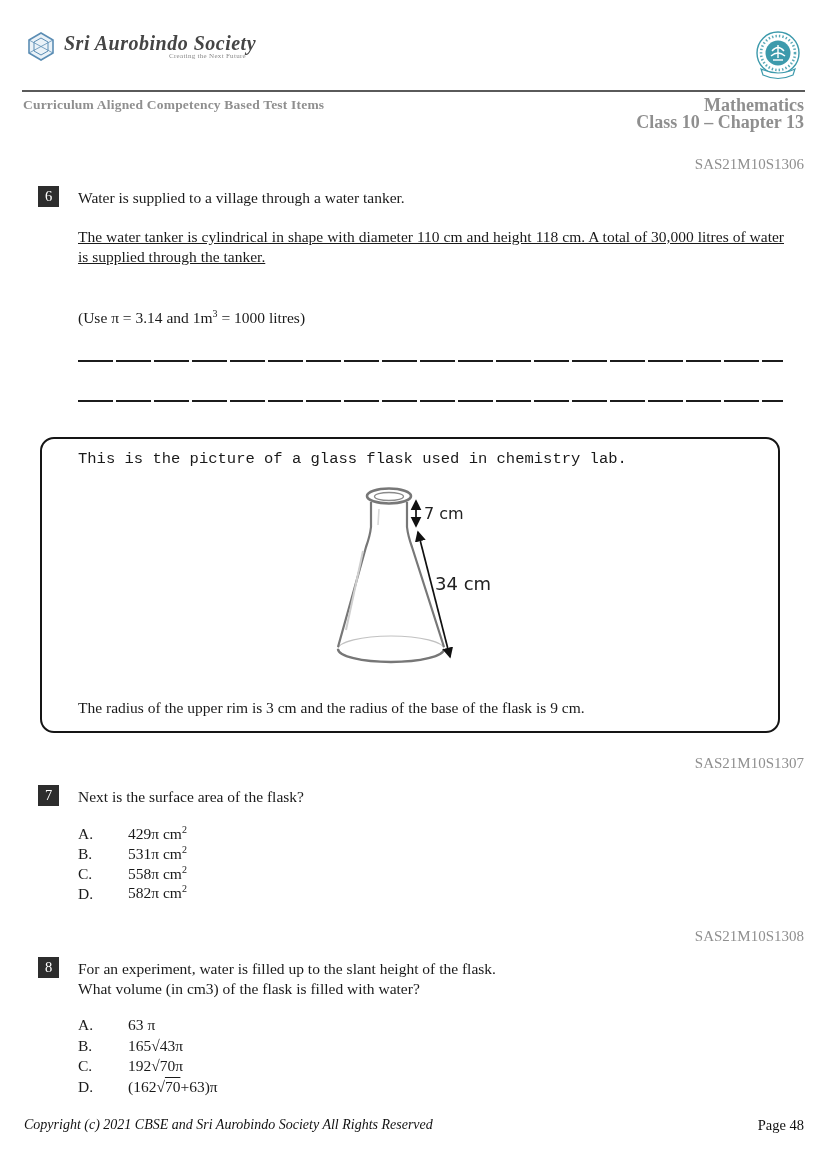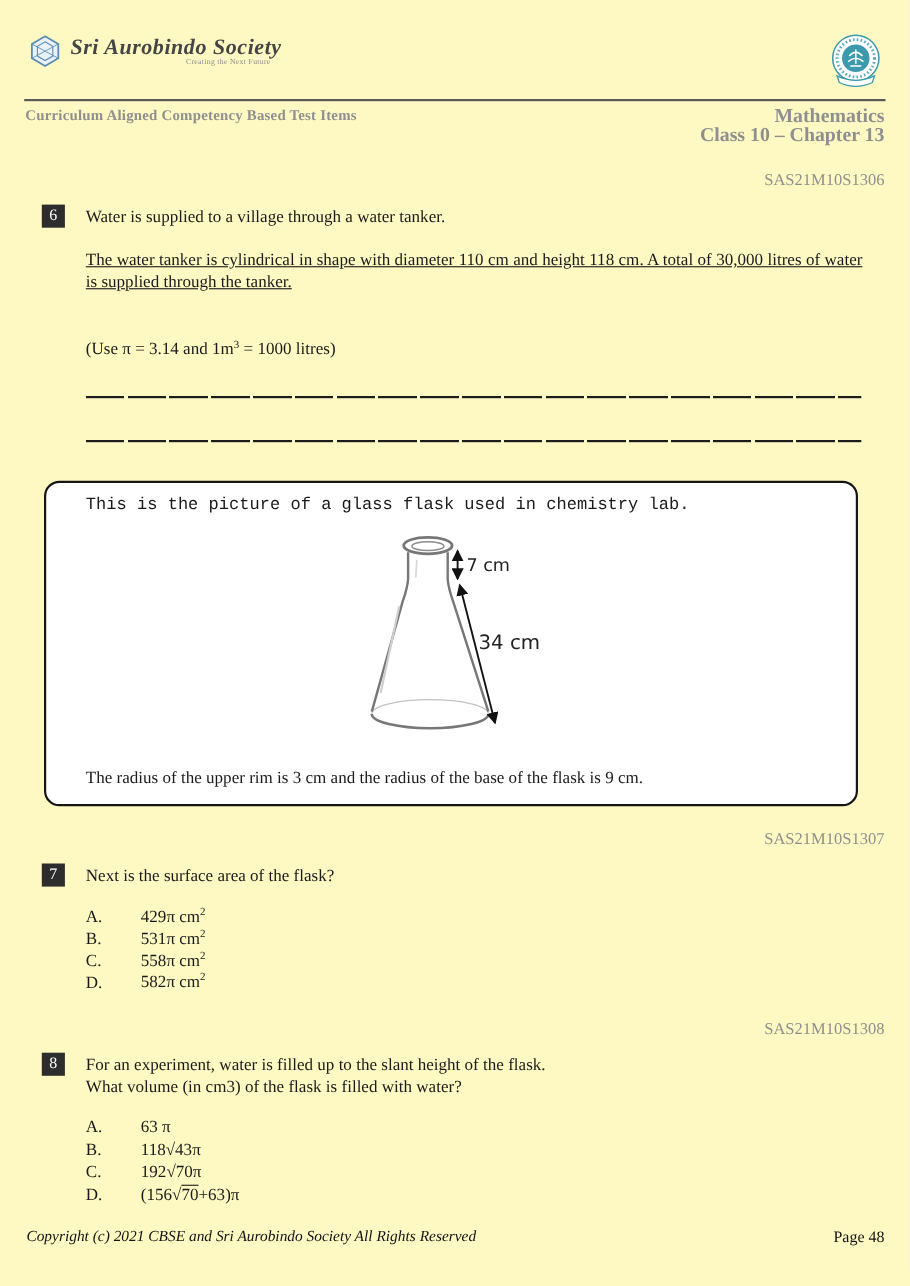--- a/index.html
+++ b/index.html
@@ -1,19 +1,19 @@
 <!DOCTYPE html>
 <html><head>
 <meta charset="utf-8">
 <style>
   * { margin:0; padding:0; box-sizing:border-box; }
   html,body { background:#e9e9e9; }
   .page {
     position:relative; width:827px; height:1169px; margin:0 auto;
-    background:#fef9c3; font-family:"Liberation Serif", serif; color:#1a1a1a;
+    background:#ffffff; font-family:"Liberation Serif", serif; color:#1a1a1a;
     overflow:hidden;
   }
   .abs { position:absolute; }
 
   
   .logo { left:24px; top:32px; display:flex; align-items:flex-start; }
   .logo-text { margin-left:6px; }
   .logo-script { font-style:italic; font-weight:bold; font-size:20px; color:#454545; letter-spacing:0.5px; }
   .logo-tagline { font-size:7px; color:#8a8a8a; text-align:right; padding-right:10px; margin-top:-3px; letter-spacing:0.3px; }
   .rule { left:22px; top:90px; width:783px; height:2px; background:#5a5a5a; }
@@ -168,28 +168,28 @@
   <div class="abs qtext" style="top:959px;">For an experiment, water is filled up to the slant height of the flask.</div>
   <div class="abs qtext" style="top:979px;">What volume (in cm3) of the flask is filled with water?</div>
 
   <div class="abs opts opts-q8">
     <div class="opt-row">
       <span class="opt-letter">A.</span>
       <span class="opt-value">63 π</span>
     </div>
     <div class="opt-row">
       <span class="opt-letter">B.</span>
-      <span class="opt-value">118√43π</span>
+      <span class="opt-value">165√43π</span>
     </div>
     <div class="opt-row">
       <span class="opt-letter">C.</span>
       <span class="opt-value">192√70π</span>
     </div>
     <div class="opt-row">
       <span class="opt-letter">D.</span>
-      <span class="opt-value"><span>(156√</span><span class="rad">70</span><span>+63)π</span></span>
+      <span class="opt-value"><span>(162√</span><span class="rad">70</span><span>+63)π</span></span>
     </div>
   </div>
 
   <div class="abs footer-copy">Copyright (c) 2021 CBSE and Sri Aurobindo Society All Rights Reserved</div>
   <div class="abs footer-page">Page 48</div>
 
 </div>
 
 </body></html>

